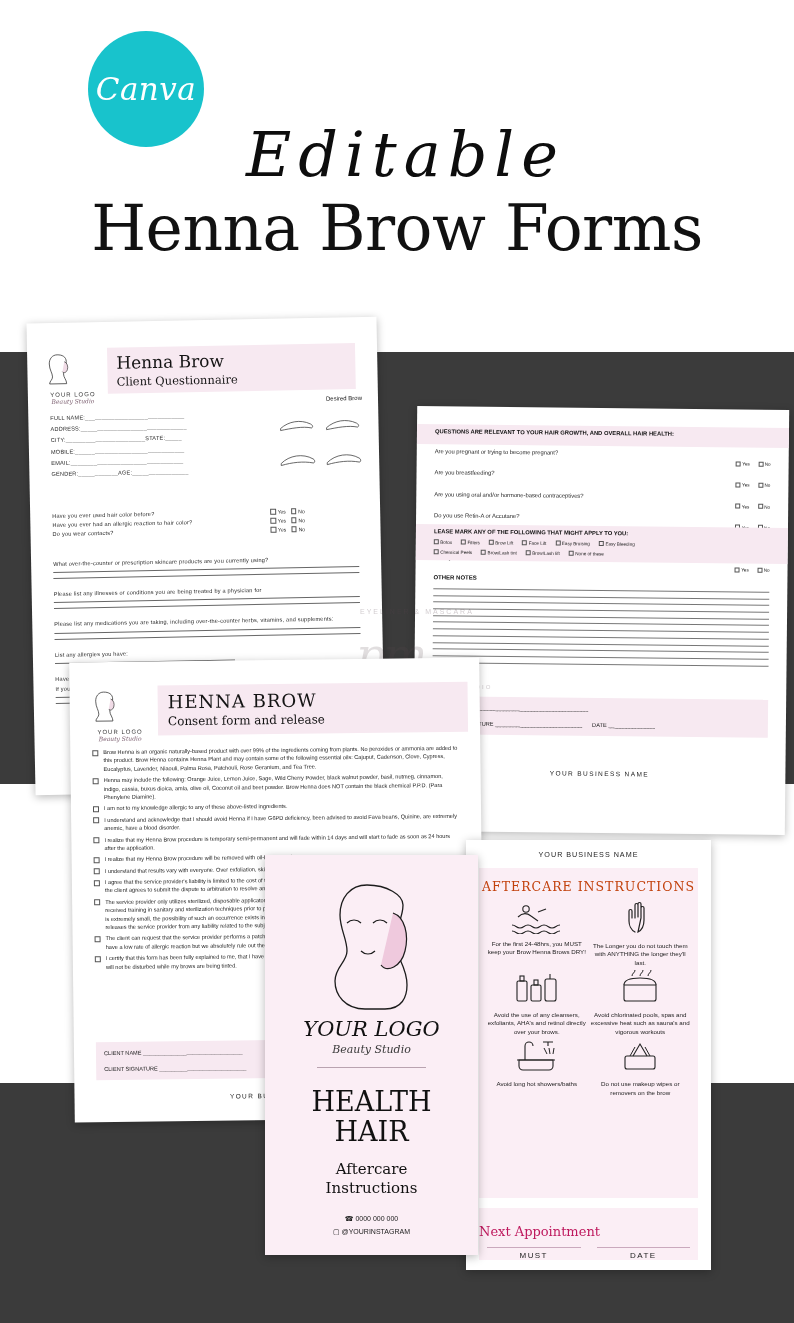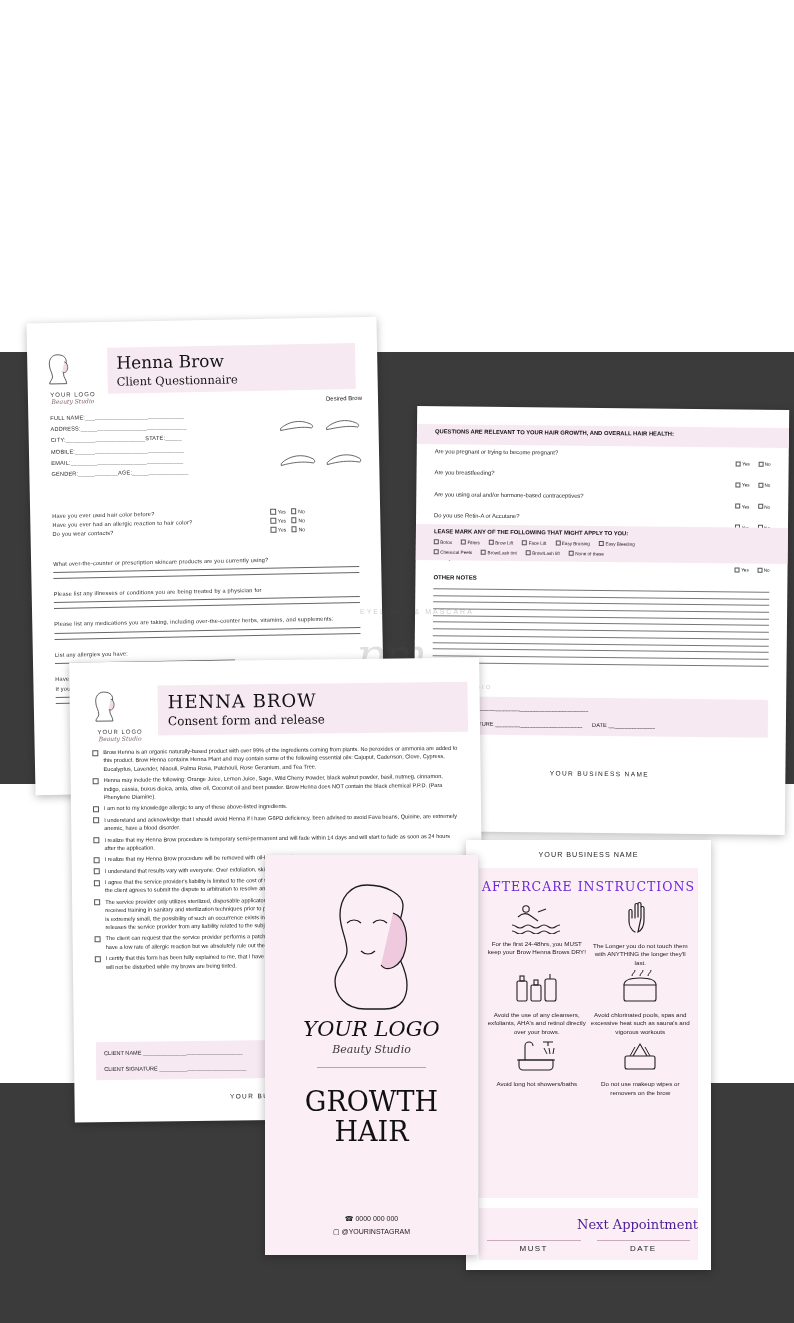--- a/index.html
+++ b/index.html
@@ -159,33 +159,33 @@
   }
   .ac-biz {
     position: absolute; left: 0; top: 10px; width: 245px; text-align: center;
     font-size: 7.2px; letter-spacing: 1px; color: #1d1d1d;
   }
   .ac-panel {
     position: absolute; left: 13px; top: 28px; width: 219px; height: 330px; background: #fbeef5;
   }
   .ac-title {
     text-align: center; font-family: "DejaVu Serif", serif; font-size: 12.5px;
-    letter-spacing: 1px; color: #6d28d9; margin-top: 11px;
+    letter-spacing: 1px; color: #c2410c; margin-top: 11px;
   }
   .ac-grid {
     display: grid; grid-template-columns: 1fr 1fr; gap: 2px 4px; padding: 6px 8px 0 8px;
   }
   .ac-cell { text-align: center; }
   .ac-cap { font-size: 6.2px; line-height: 1.35; color: #1d1d1d; margin-top: 2px; }
   .ac-next {
     position: absolute; left: 13px; top: 368px; width: 219px; height: 52px; background: #fbeef5;
   }
   .ac-next h4 {
-    text-align: right; font-family: "DejaVu Serif", serif; font-size: 13px; color: #4c1d95;
-    padding-top: 9px; font-weight: normal;
+    text-align: left; font-family: "DejaVu Serif", serif; font-size: 13px; color: #be185d;
+    padding-top: 16px; font-weight: normal;
   }
   .ac-next-row { display:flex; margin-top: 8px; }
   .ac-next-row div {
     flex: 1; text-align: center; font-size: 8px; letter-spacing: 1.4px; color: #222;
     border-top: 1px solid #caa9bd; margin: 0 8px; padding-top: 3px;
   }
 
   
   .wm {
     position: absolute; left: 356px; top: 628px;
@@ -208,20 +208,25 @@
   .biz-name { font-size: 6.5px; letter-spacing: 1.4px; color: #1d1d1d; text-align:center;}
 </style>
 </head>
 <body>
 
 <div class="page">
 
   <div class="dark-band band-1"></div>
   <div class="dark-band band-3"></div>
 
+  <div class="canva-badge">
+    <span>Canva</span>
+  </div>
+  <div class="editable-script">Editable</div>
+  <div class="main-title">Henna Brow Forms</div>
 
   <div class="sheet" id="sheet-questionnaire">
 
     <div class="logo-block" style="left:16px; top:30px; width:58px;">
       <svg class="logo-face" viewBox="0 0 30 34">
         <path d="M14 2c-5 0-8 4-8 9 0 6 3 9 3 13 0 3-3 4-3 7h17c0-4-3-6-3-10 0-5 3-7 3-12 0-5-4-7-9-7z" fill="none" stroke="#3a3a3a" stroke-width="0.8"></path>
         <path d="M21 9c3 1 4 5 3 8-1 3-4 4-5 2" fill="#f0dbe6" stroke="#3a3a3a" stroke-width="0.7"></path>
       </svg>
       <div class="logo-text">YOUR LOGO</div>
       <div class="logo-sub">Beauty Studio</div>
@@ -502,22 +507,26 @@
         <path d="M50 8c-17 0-27 13-27 30 0 14 7 24 7 36 0 11-12 16-12 30 0 14 10 28 30 28h20c17 0 22-12 22-24 0-20-12-28-12-44 0-14 8-22 8-36C86 18 70 8 50 8z" fill="none" stroke="#1c1c1c" stroke-width="1.3"></path>
         <path d="M76 36c12 4 16 22 12 38-4 16-18 22-24 14" fill="#efc9dd" stroke="#1c1c1c" stroke-width="1.2"></path>
         <path d="M30 46c4-4 10-4 14 0M56 46c4-4 10-4 14 0" fill="none" stroke="#1c1c1c" stroke-width="1.2"></path>
         <path d="M44 74c4 4 10 4 14 0" fill="none" stroke="#1c1c1c" stroke-width="1.2"></path>
       </svg>
     </div>
     <div class="cover-your-logo">YOUR LOGO</div>
     <div class="cover-sub">Beauty Studio</div>
     <div class="cover-rule"></div>
     <div class="cover-title">
-      <span>GROWTH</span><br>
+      <span>HEALTH</span><br>
       <span>HAIR</span>
+    </div>
+    <div class="cover-after">
+      <span>Aftercare</span><br>
+      <span>Instructions</span>
     </div>
     <div class="cover-contact">
       <div>
         <span>☎</span>
         <span>0000 000 000</span>
       </div>
       <div>
         <span>▢</span>
         <span>@YOURINSTAGRAM</span>
       </div>

